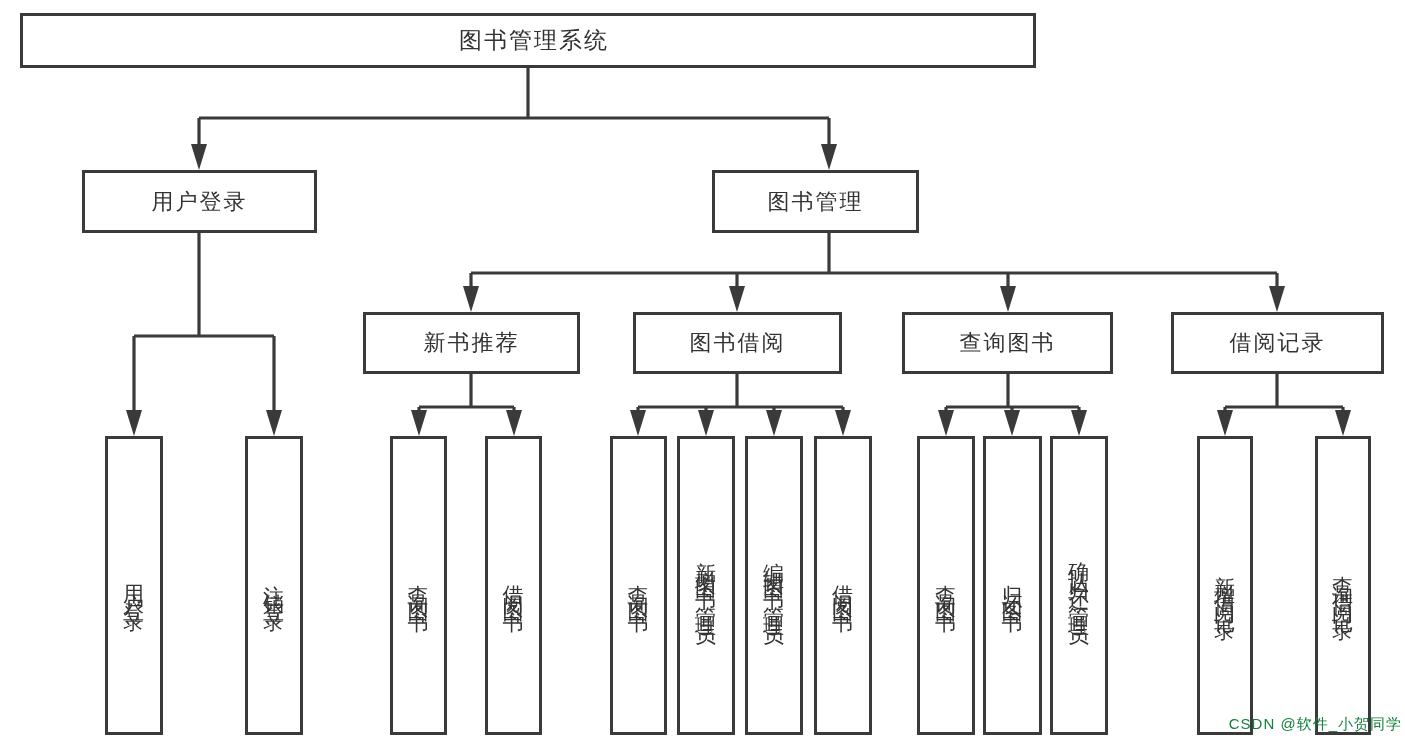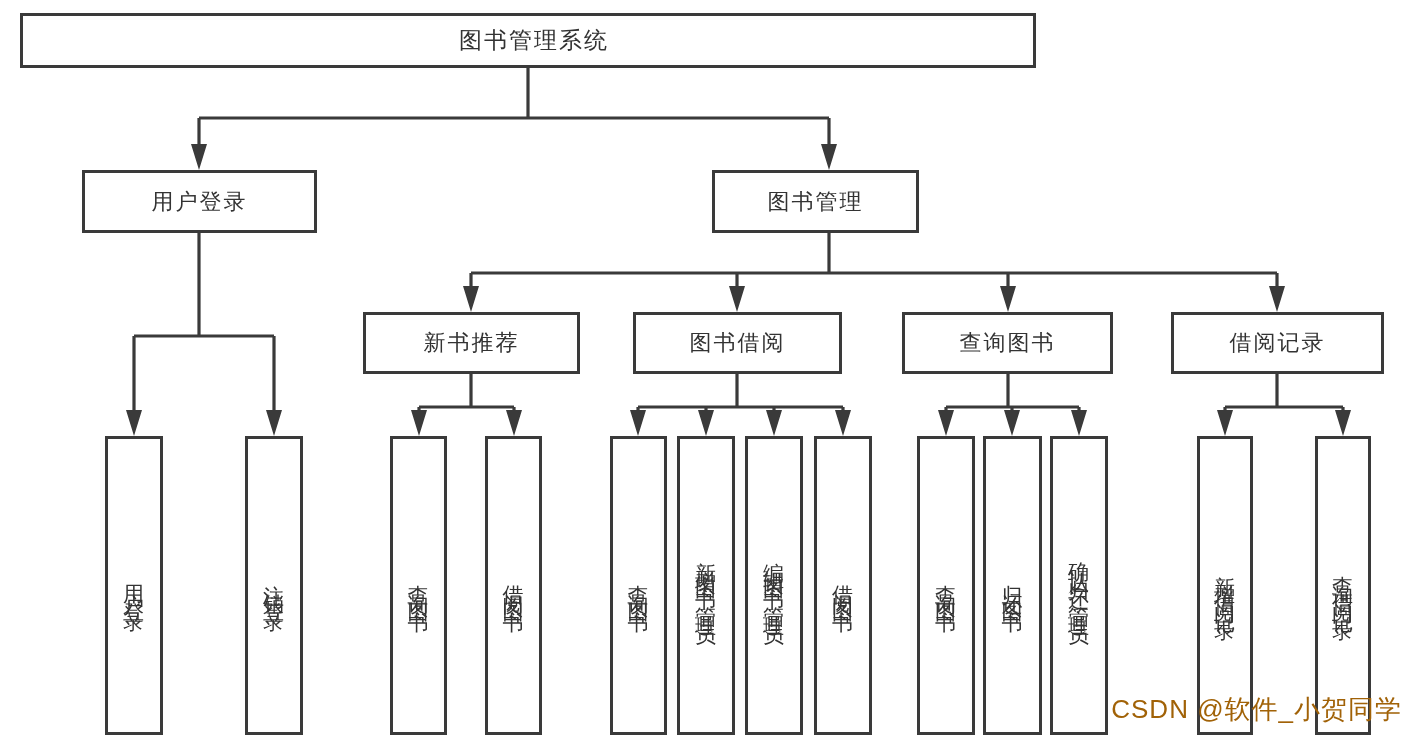--- a/index.html
+++ b/index.html
@@ -14,22 +14,22 @@
     display:flex;align-items:center;justify-content:center;
     z-index:2;
   }
   .h{font-size:22px;letter-spacing:2px;white-space:nowrap;}
   .root{font-size:23px;padding-left:12px;}
   .v{
     writing-mode:vertical-rl;text-orientation:mixed;
     font-size:21px;letter-spacing:9px;line-height:1;
   }
   .watermark{
-    position:absolute;right:3px;bottom:20px;z-index:6;
-    font-size:26px;color:#a16207;letter-spacing:1px;white-space:nowrap;
+    position:absolute;right:3px;bottom:13px;z-index:6;
+    font-size:15px;color:#15803d;letter-spacing:1px;white-space:nowrap;
   }
 </style>
 </head>
 <body>
 
 <div class="canvas">
 
   <svg class="wires" width="1405" height="747" viewBox="0 0 1405 747">
     <g stroke="#3a3a3a" stroke-width="3.2" fill="none">
       <path d="M528,68 V118 M199,118 H829 M199,118 V146 M829,118 V146"></path>

